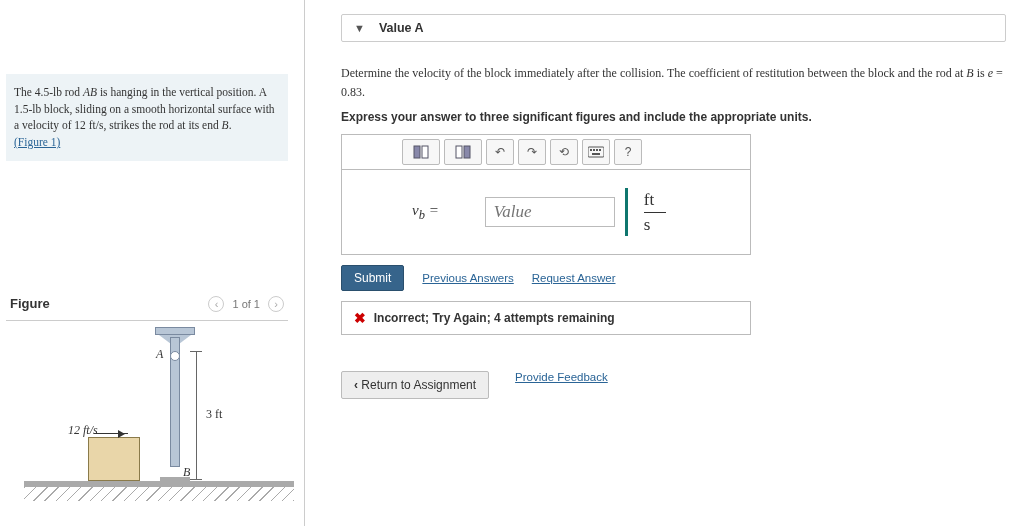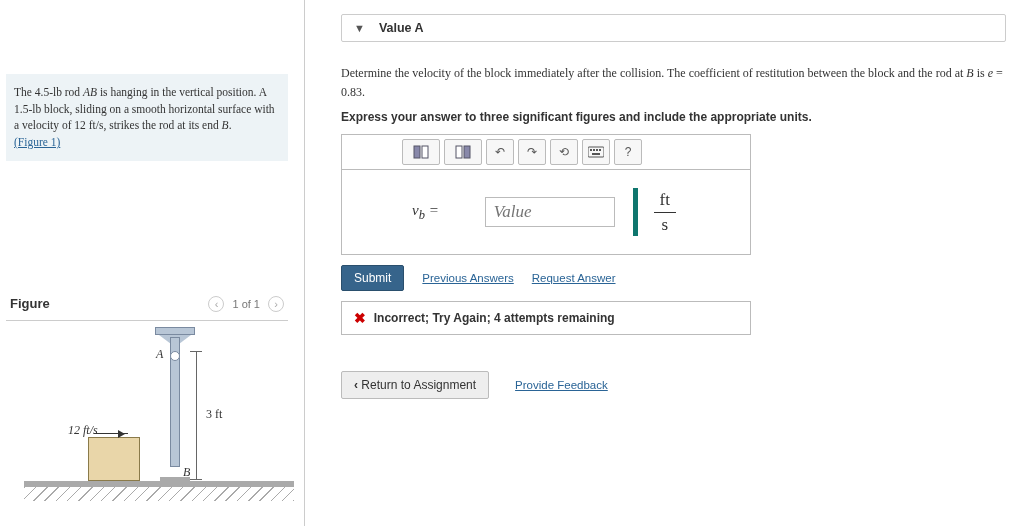--- a/index.html
+++ b/index.html
@@ -111,37 +111,37 @@
     padding: 18px 16px 18px 38px;
     display:flex; align-items:center; gap:10px;
     font-family: Georgia, 'Times New Roman', serif;
   }
   .answer-row .eq { font-style: italic; font-size:15px;margin-left:32px; }
   .val-input {
     border:1px solid #bbb; height:30px; width:130px;
     padding:0 8px; font:italic 17px Georgia,serif; color:#999;margin-left:36px;
   }
   .unit-box {
-    border-left:5px solid #0f766e; padding:0 16px; height:48px;
-    display:flex; flex-direction:column; align-items:center; justify-content:center;
-    font: 17px Georgia,serif; color:#333;margin-left:8px;
+    border-left:3px solid #0f766e; padding:0 16px; height:48px;
+    display:flex; flex-direction:column; align-items:flex-start; justify-content:center;
+    font: 17px Georgia,serif; color:#333;
   }
   .unit-box .frline { width:22px; height:1px; background:#333; margin:2px 0;}
   .submit-row { display:flex; align-items:center; gap:18px; margin-top:10px; }
   .btn-submit {
     background:#36648b; color:#fff; border:1px solid #2a4f6d;
     padding:5px 12px; font-size:12px; cursor:pointer; border-radius:2px;text-align:center;
   }
   .link { color:#2a6496; text-decoration:underline; cursor:pointer; font-size:11.5px;}
   .feedback {
     border:1px solid #bbb; padding:8px 12px; margin-top:10px; width:410px;
     display:flex; align-items:center; gap:8px; font-weight:bold; color:#333; font-size:12px;
   }
   .feedback .x { color:#cc0000; font-size:14px;}
-  .return-row { display:flex; align-items:center; gap:26px; margin-top:36px;}
+  .return-row { display:flex; align-items:flex-start; gap:26px; margin-top:36px;}
   .btn-return {
     background:#eee; border:1px solid #bbb; padding:6px 12px;
     cursor:pointer; font-size:12px; color:#333; border-radius:2px;
   }
   .btn-return:before { content:"‹ "; font-weight:bold; }
 </style>
 </head>
 <body>
 
 <div class="left-col">

